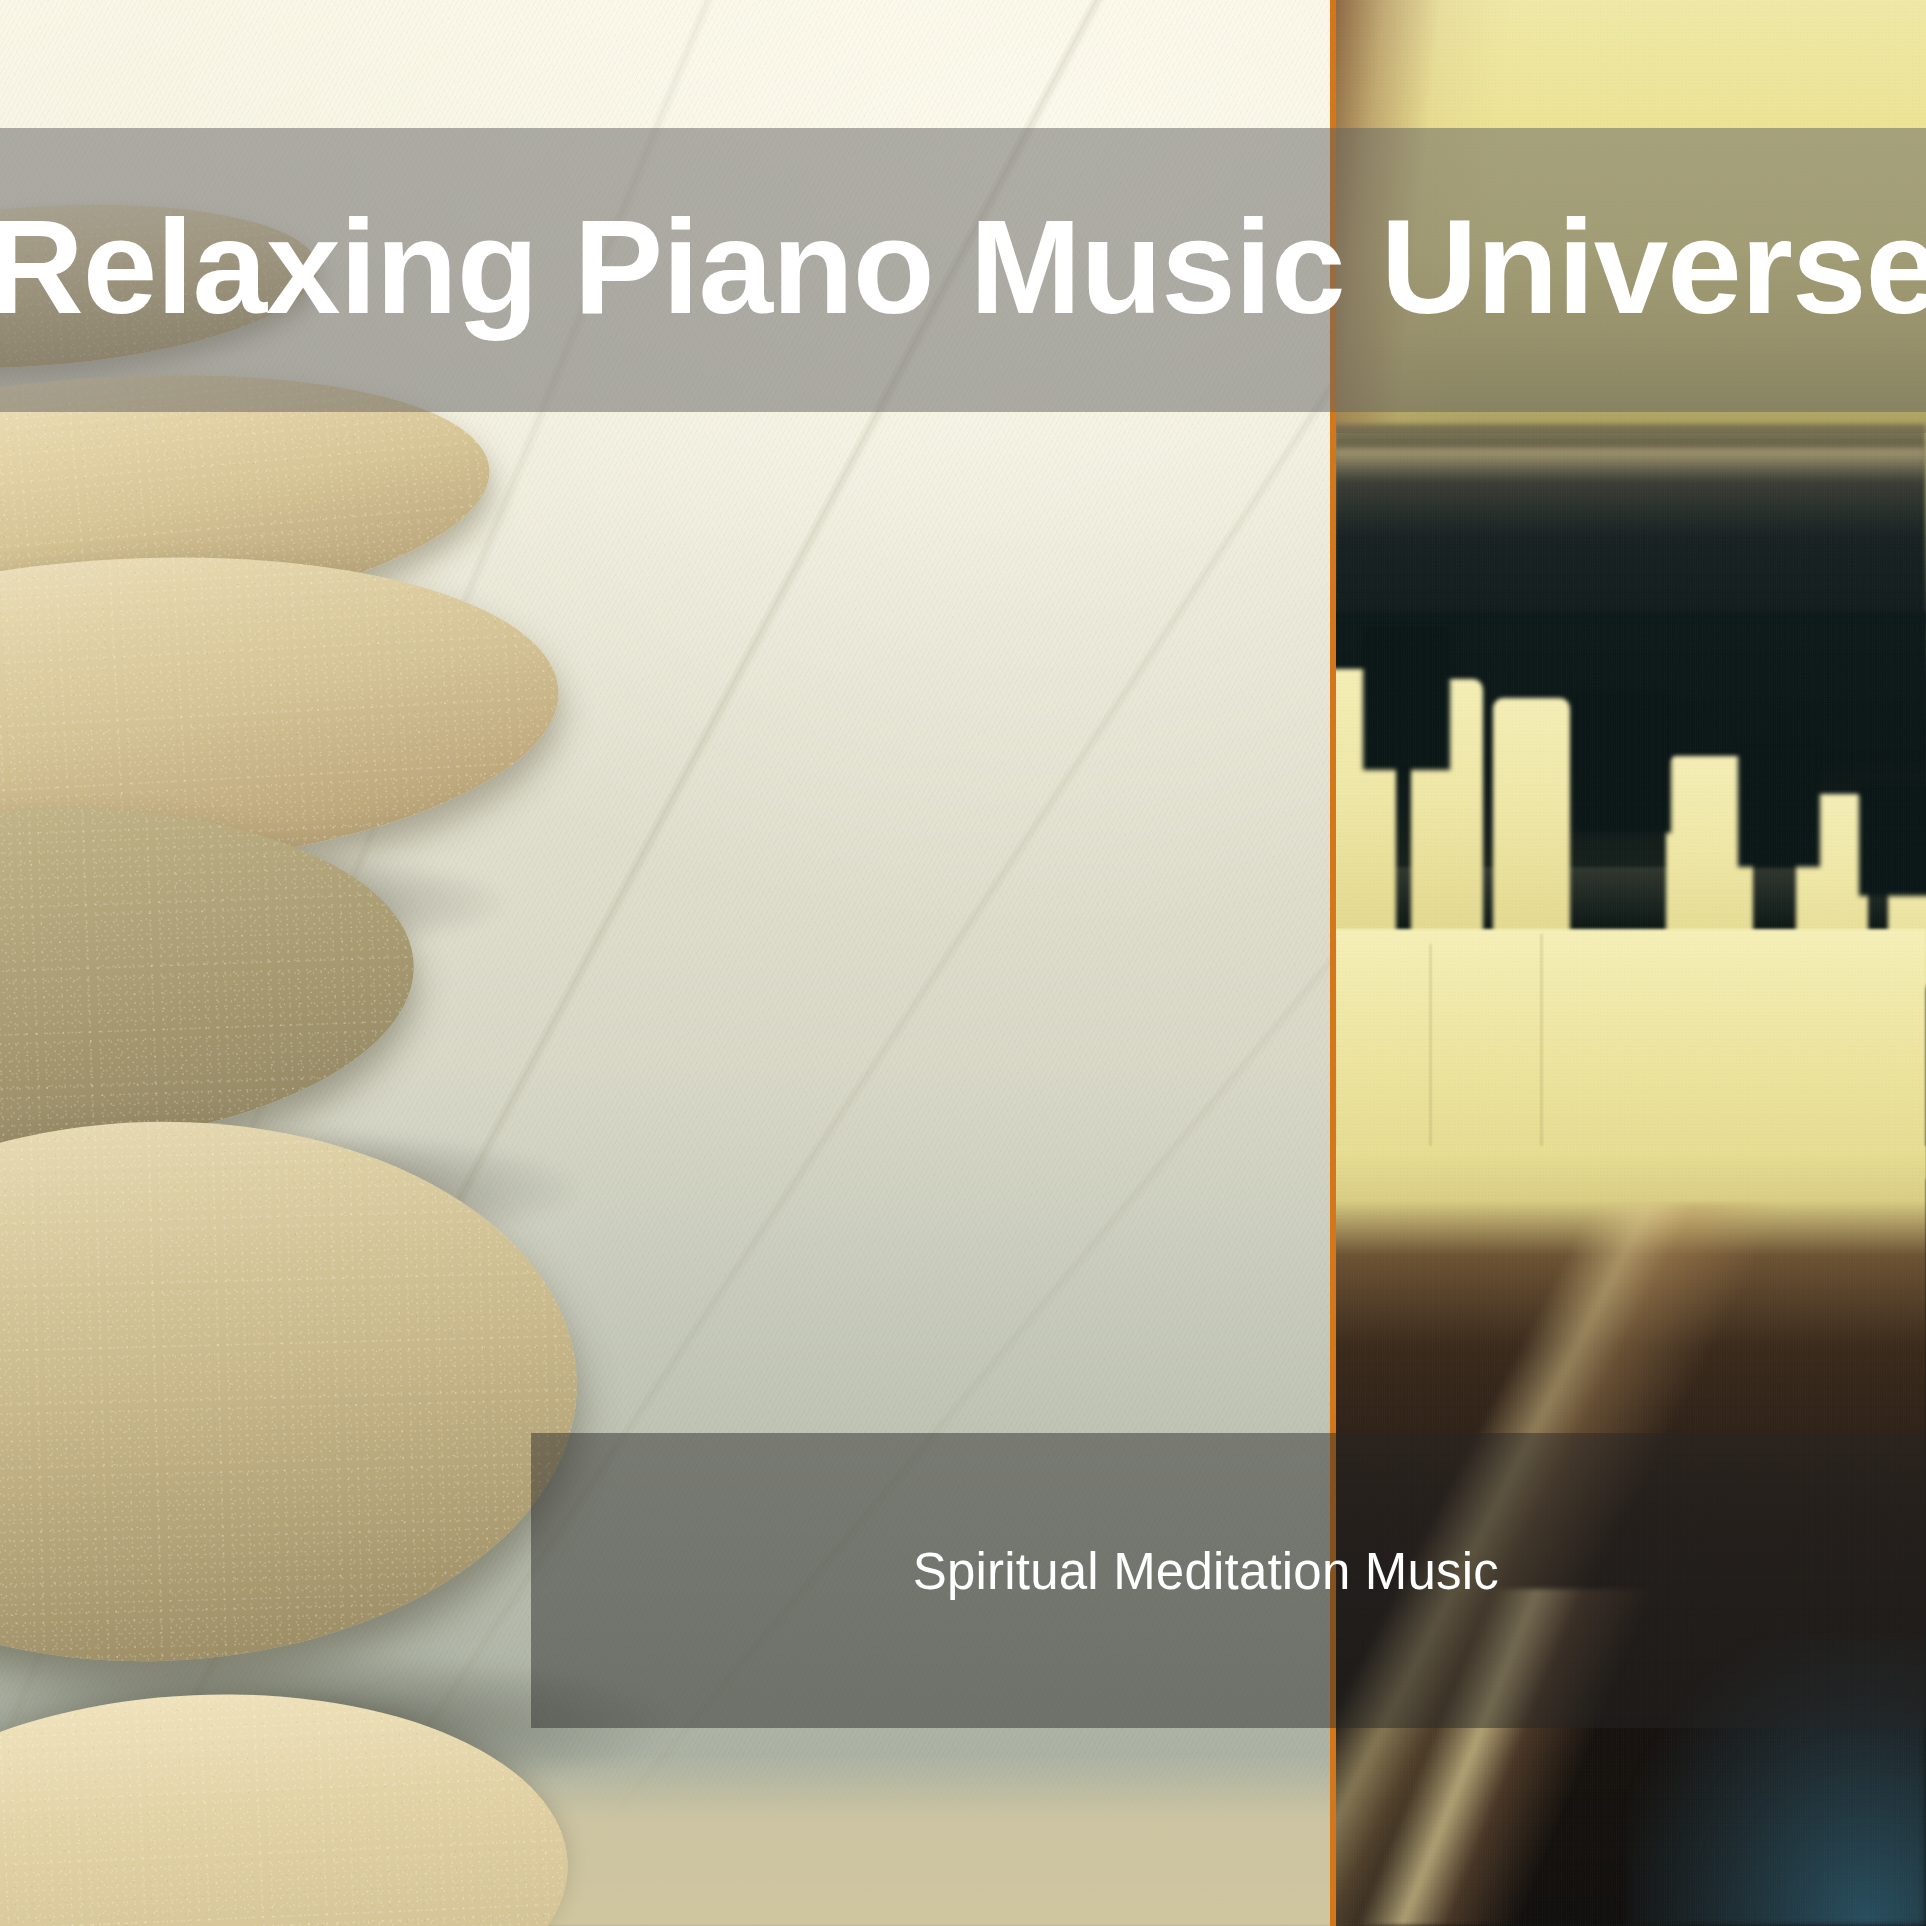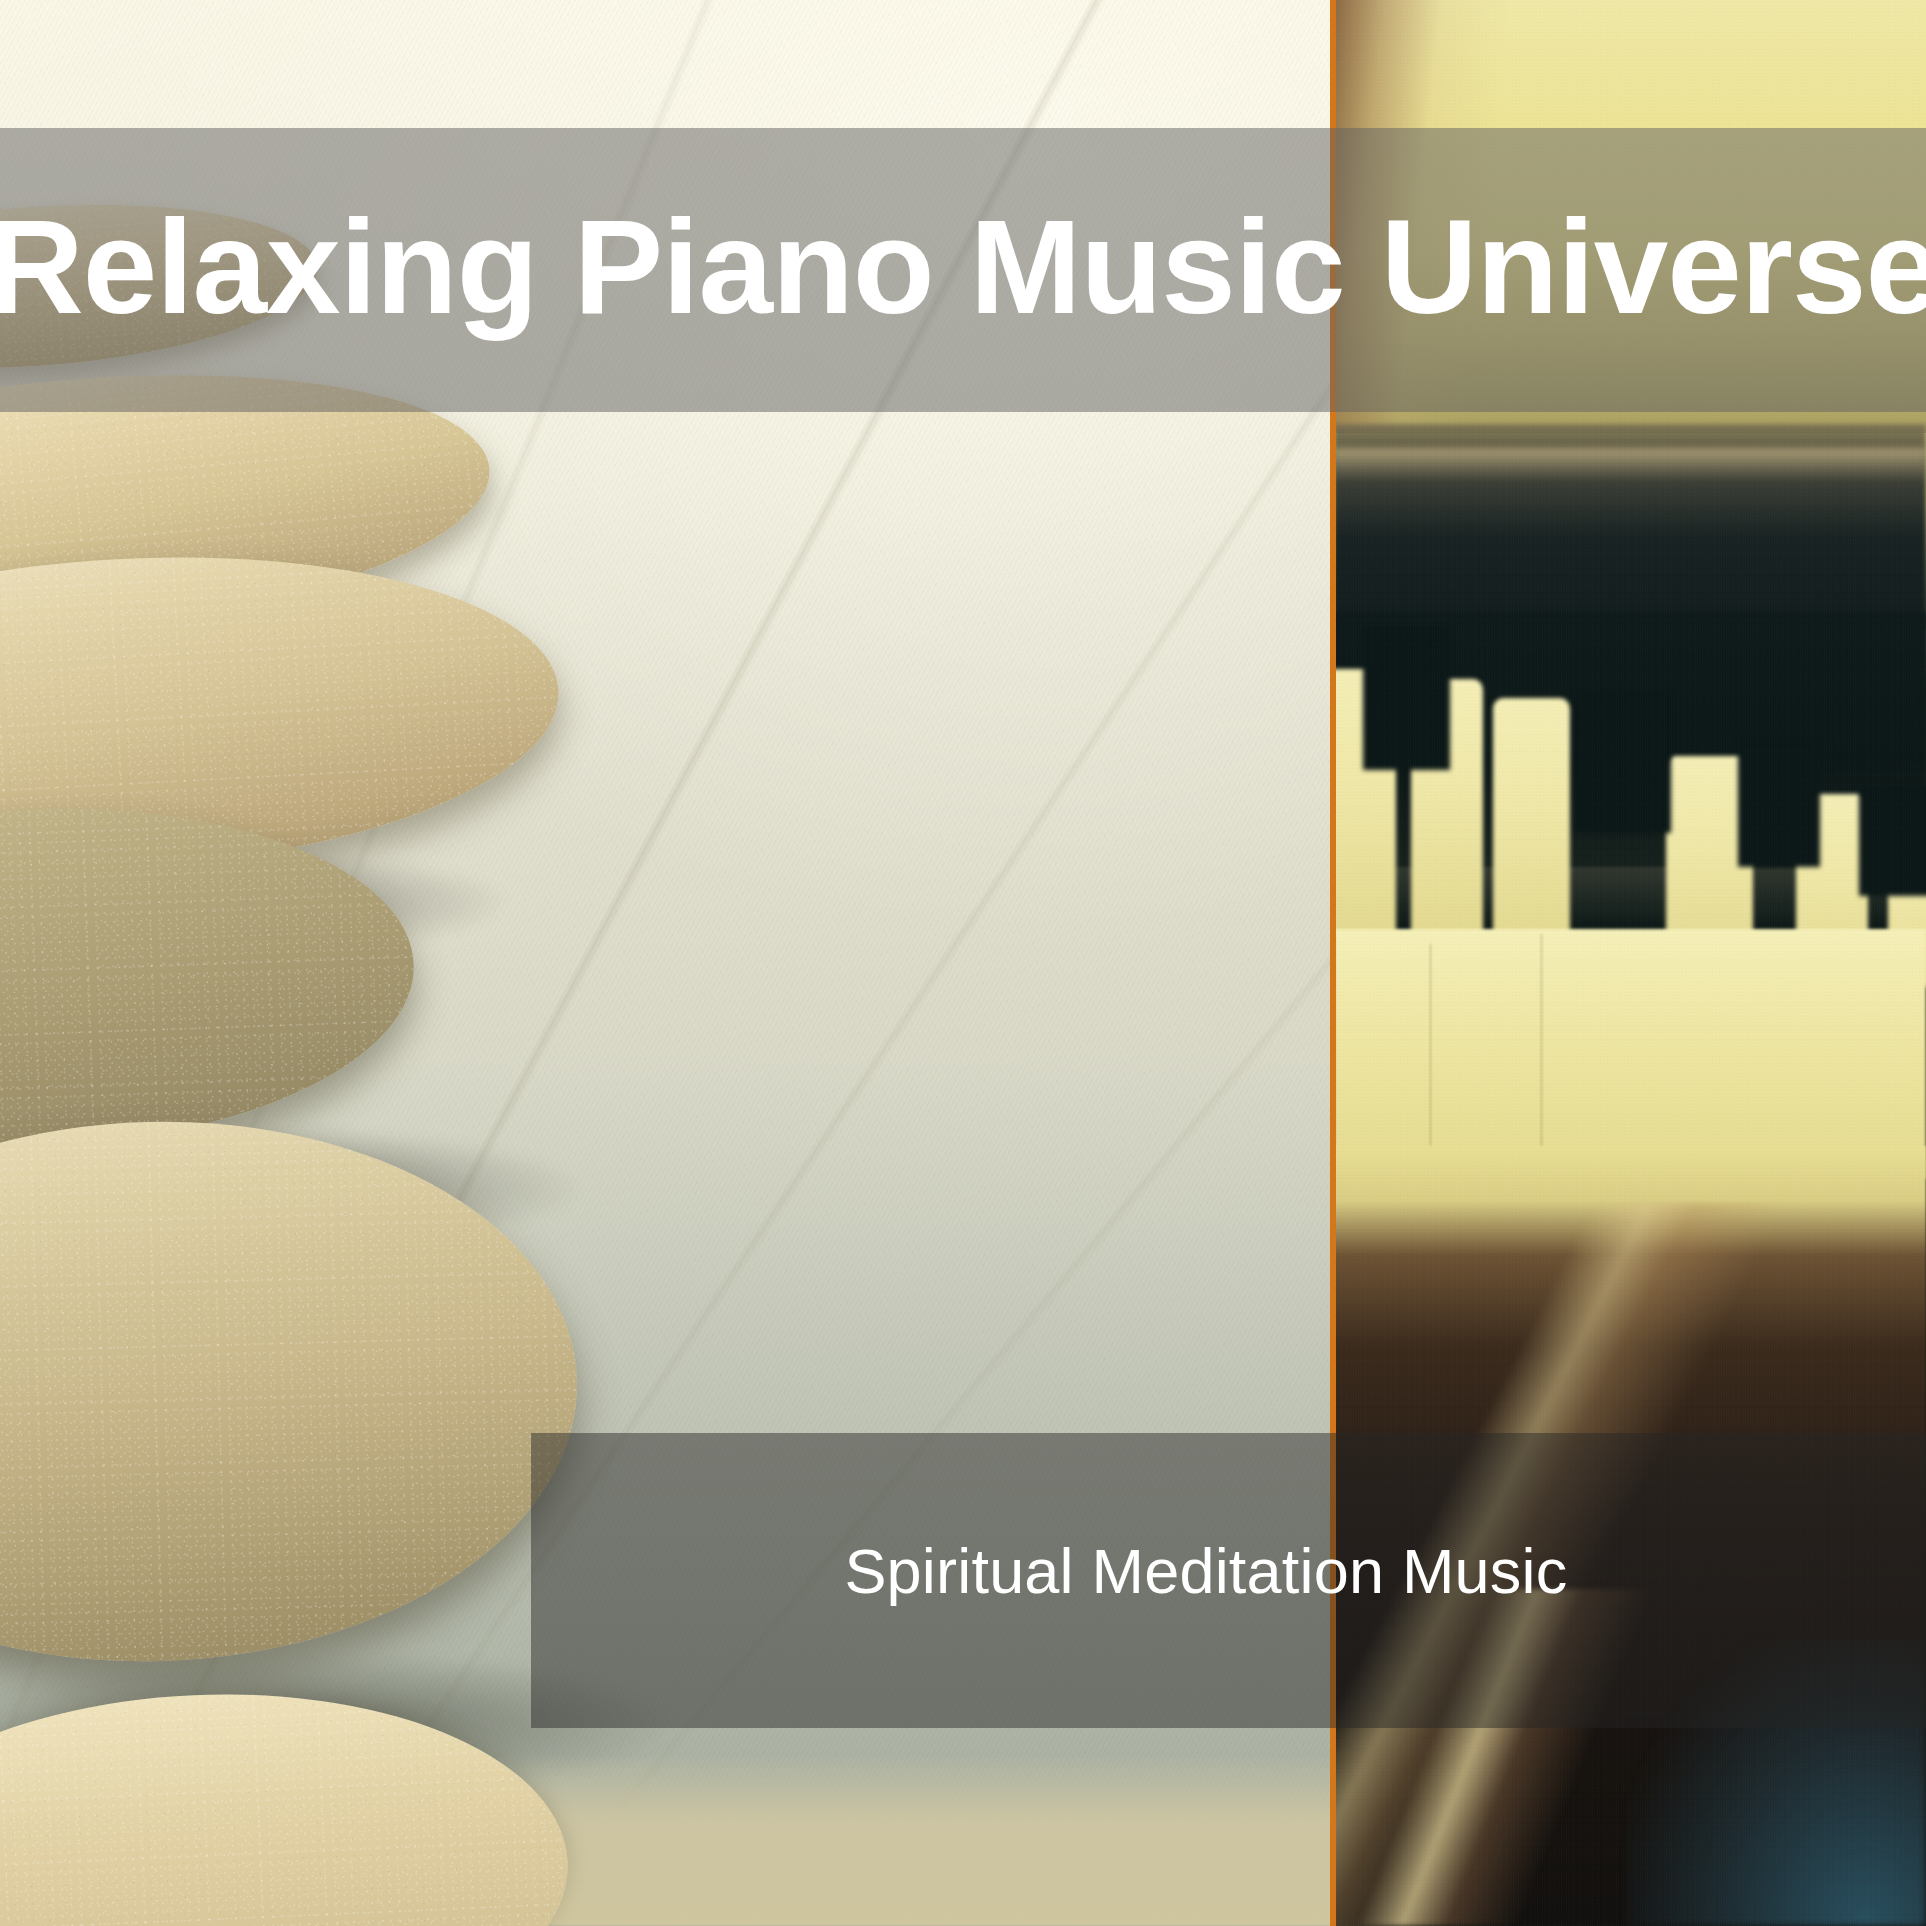--- a/index.html
+++ b/index.html
@@ -206,21 +206,21 @@
     margin:0;
     transform:translateY(-2.9px);
   }
   .banner-bottom{
     position:absolute;left:531px;top:1433px;width:1395px;height:295px;
     background:rgba(38,38,38,0.46);
     display:flex;align-items:center;justify-content:center;
   }
   .subtitle{
     color:#ffffff;
-    font-size:63px;
+    font-size:51px;
     font-weight:normal;
     letter-spacing:0.2px;
     line-height:1;
     white-space:nowrap;
     margin:0;
     transform:translate(-22.6px,-8.7px);
   }
 </style>
 </head>
 <body>

